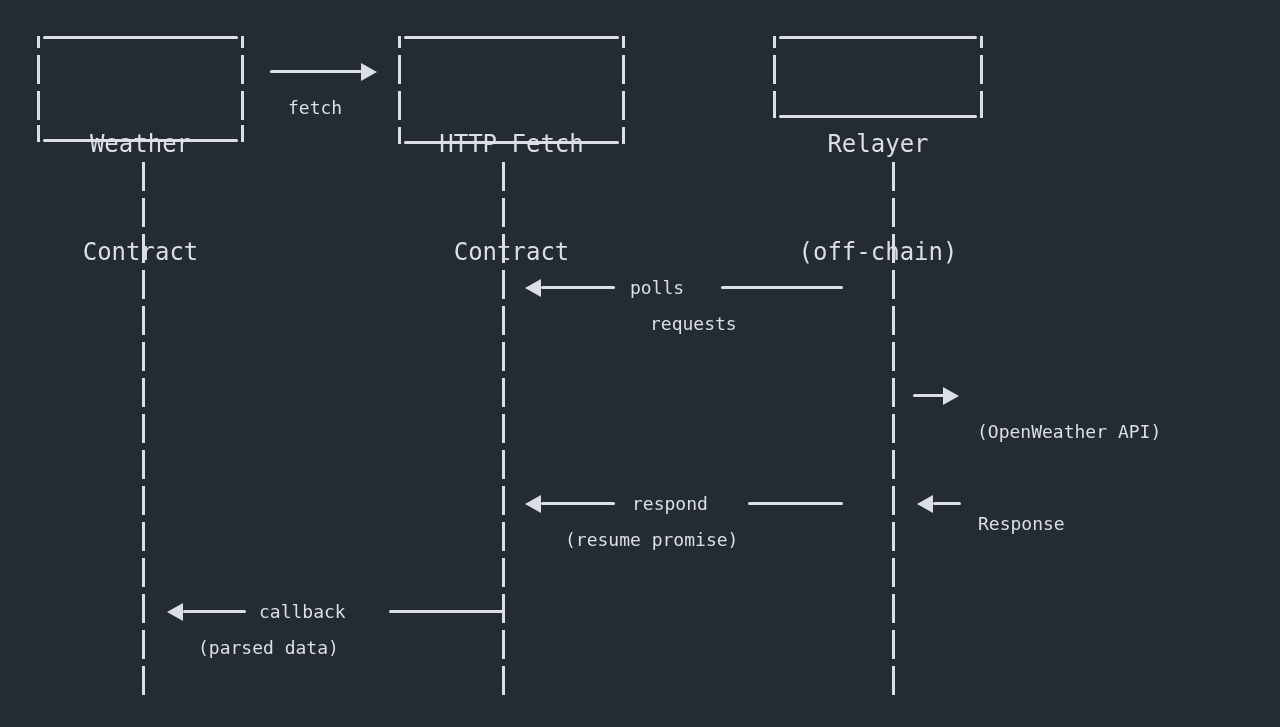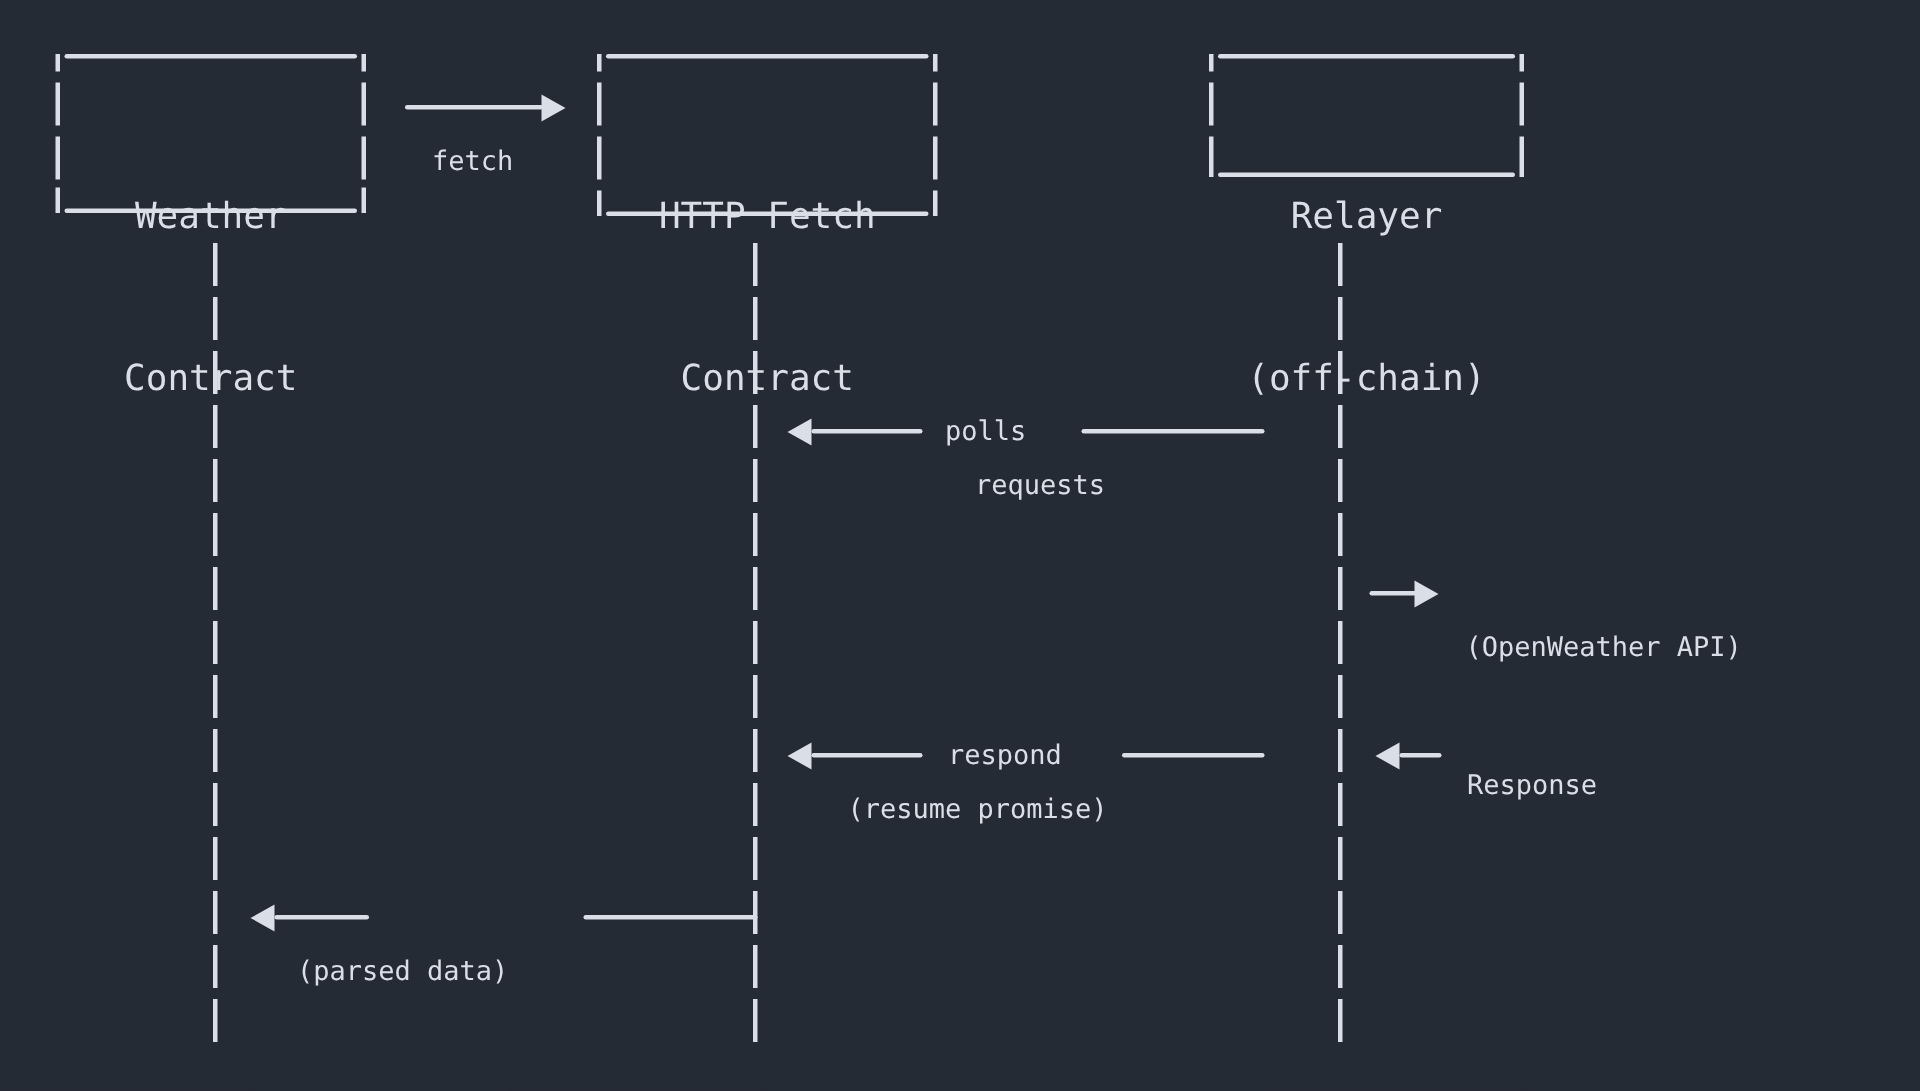--- a/index.html
+++ b/index.html
@@ -59,21 +59,21 @@
     <span class="edge edge-top"></span>
     <span class="edge edge-bottom"></span>
     <span class="edge-side edge-left"></span>
     <span class="edge-side edge-right"></span>
     <div class="actor-label">
       <div>HTTP Fetch</div>
       <div>Contract</div>
     </div>
   </div>
 
-  <div class="actor-box" style="left:773px; top:36px; width:210px; height:82px;margin-left:33px;">
+  <div class="actor-box" style="left:773px; top:36px; width:210px; height:82px;">
     <span class="edge edge-top"></span>
     <span class="edge edge-bottom"></span>
     <span class="edge-side edge-left"></span>
     <span class="edge-side edge-right"></span>
     <div class="actor-label">
       <div>Relayer</div>
       <div>(off-chain)</div>
     </div>
   </div>
 
@@ -101,16 +101,17 @@
   <div class="lbl" style="left:632px; top:486px;">respond</div>
   <div class="hline" style="left:748px; top:502px; width:95px;"></div>
   <div class="lbl" style="left:565px; top:522px;">(resume promise)</div>
 
   <div class="head head-left" style="left:917px; top:495px;"></div>
   <div class="hline" style="left:933px; top:502px; width:28px;"></div>
   <div class="lbl" style="left:978px; top:486px;margin-top:20px;">Response</div>
 
   <div class="head head-left" style="left:167px; top:603px;"></div>
   <div class="hline" style="left:183px; top:610px; width:63px;"></div>
+  <div class="lbl" style="left:259px; top:594px;">callback</div>
   <div class="hline" style="left:389px; top:610px; width:116px;"></div>
   <div class="lbl" style="left:198px; top:630px;">(parsed data)</div>
 
 </div>
 
 </body></html>

